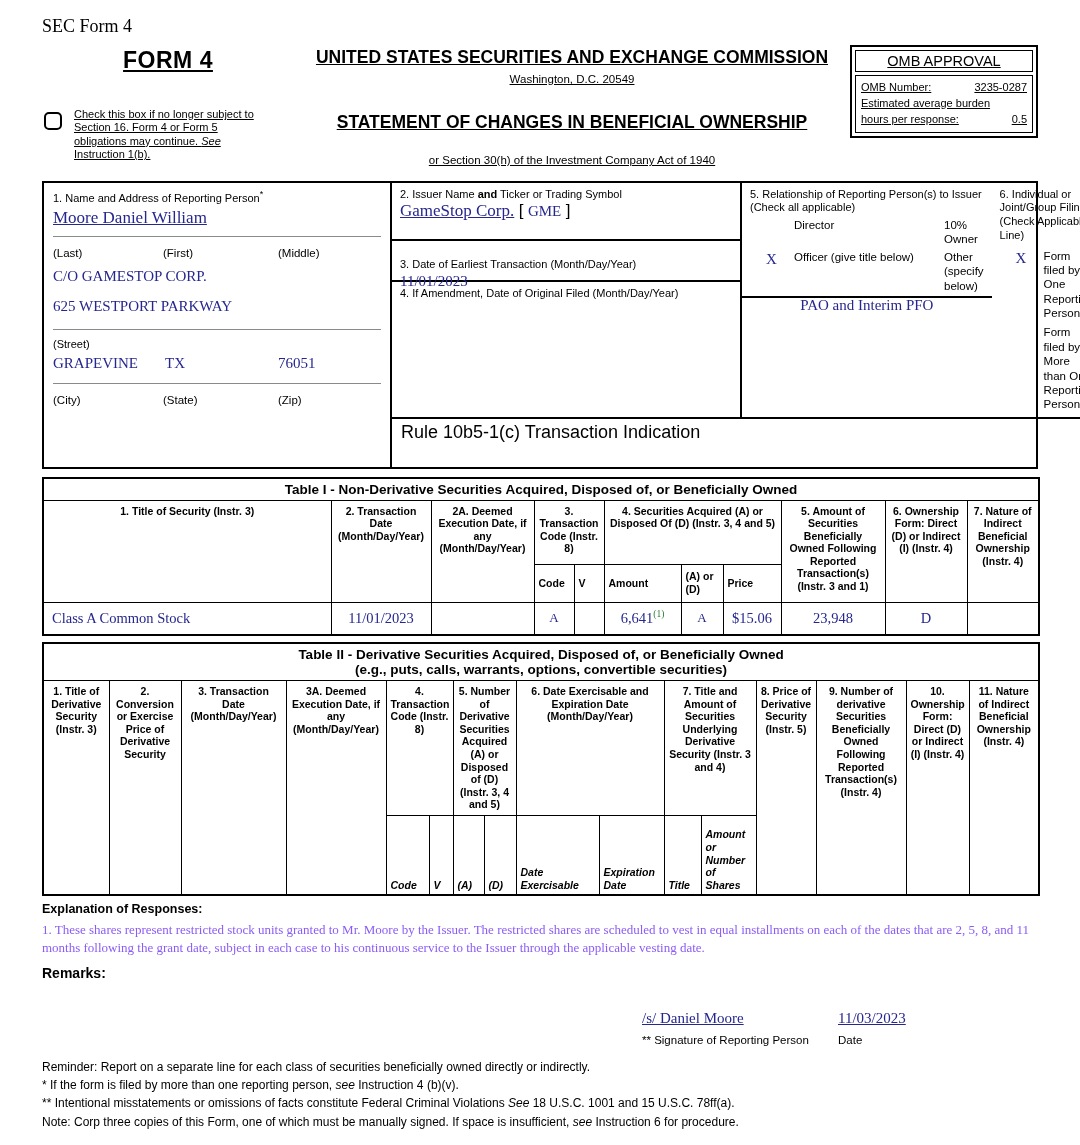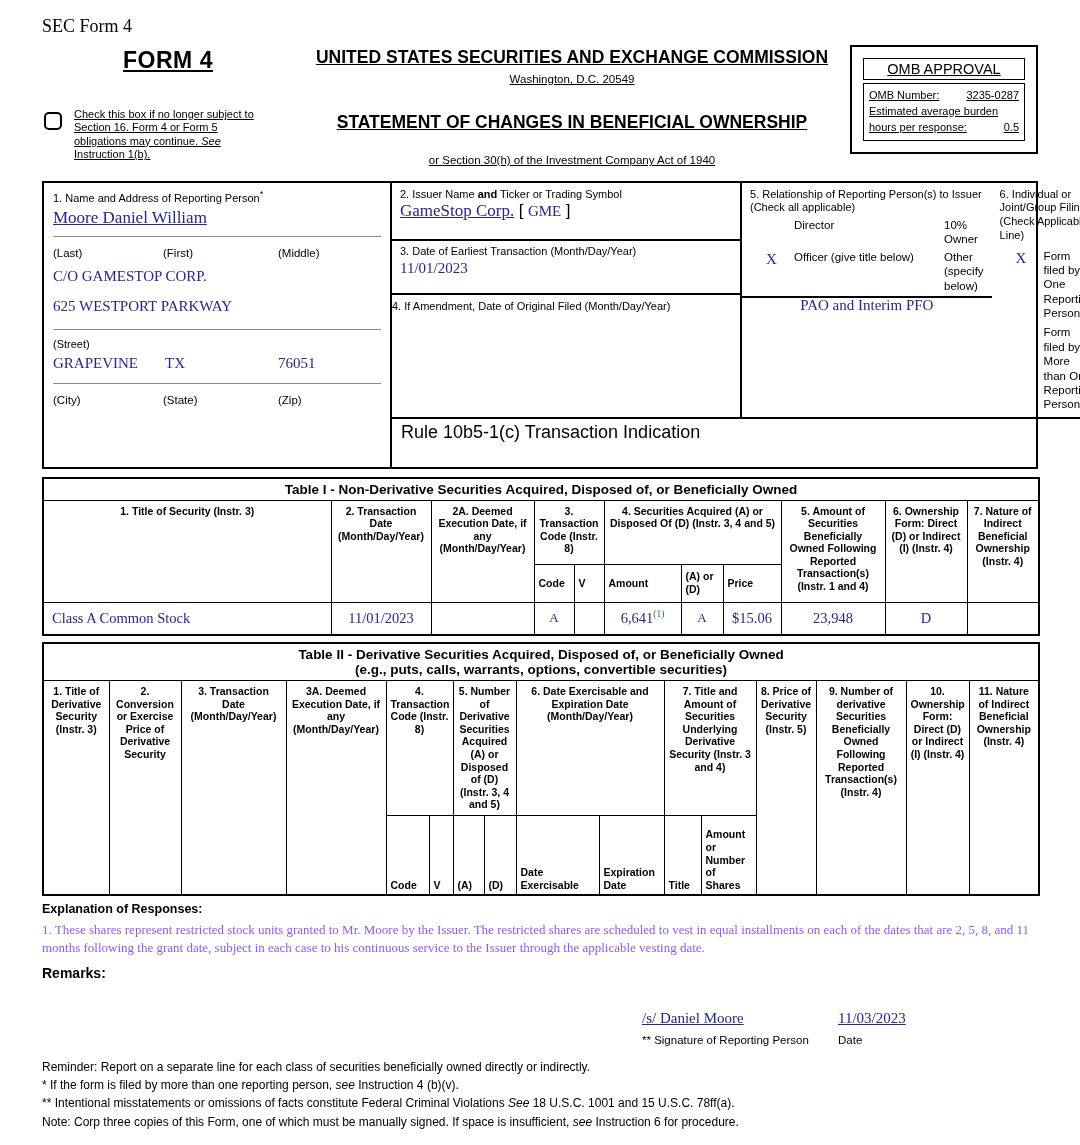--- a/index.html
+++ b/index.html
@@ -22,39 +22,39 @@
   .form4-title { font-size:23px; font-weight:bold; text-align:center; margin-top:6px; letter-spacing:.5px; }
   .checkbox-row { display:flex; margin-top:34px; margin-left:2px; }
   .cb-square { width:18px; height:18px; border:2px solid #000; border-radius:5px; flex:none; margin-top:4px; }
   .checkbox-note { font-size:11px; line-height:1.22; width:198px; margin-left:12px; }
   .header-center { flex:1; text-align:center; }
   .commission-title { font-size:17.5px; font-weight:bold; margin-top:6px; }
   .commission-loc { font-size:11.5px; margin-top:5px; }
   .statement-title { font-size:17.5px; font-weight:bold; margin-top:27px; }
   .filed-pursuant { font-size:11.5px; margin-top:20px; line-height:1.35; }
   .header-right { width:188px; flex:none; }
-  .omb-box { border:2px solid #000; padding:11px; margin-top:4px; }
+  .omb-box { border:2px solid #000; padding:3px; margin-top:4px; }
   .omb-title { border:1px solid #000; text-align:center; font-size:14.5px; padding:2px 0; }
   .omb-body { border:1px solid #000; margin-top:3px; font-size:11px; padding:4px 5px; line-height:1.45; }
   .omb-line { display:flex; justify-content:space-between; }
 
   
   .main-box { border:2px solid #000; display:flex; margin-top:12px; height:288px; width:996px; }
   .col-left { width:348px; flex:none; border-right:2px solid #000; padding:6px 9px 0 9px; }
   .sec-label { font-size:11px; line-height:1.25; }
   .rp-name { font-size:17px; margin-top:3px; display:inline-block; }
   .divider { border-top:1px solid #8a8a8a; }
   .lfm-grid { display:grid; grid-template-columns:110px 115px 1fr; font-size:11.5px; }
   .addr-line { font-size:15px; margin-top:9px; }
   .col-rest { flex:1; display:flex; flex-direction:column; }
   .col-rest-top { flex:1; display:flex; }
   .col-mid { width:350px; flex:none; border-right:2px solid #000; display:flex; flex-direction:column; }
   .sec2 { height:58px; border-bottom:2px solid #000; padding:5px 8px; }
-  .sec3 { height:54px; border-bottom:2px solid #000; padding:4px 8px; }
-  .sec4 { flex:1; padding:5px 0; }
+  .sec3 { height:41px; border-bottom:2px solid #000; padding:17px 8px; }
+  .sec4 { flex:1; padding:5px 8px; }
   .issuer-name { font-size:17px; }
   .ticker-bracket { font-size:17px; }
   .ticker { font-size:15px; }
   .date-value { font-size:15px; margin-top:2px; }
   .col-right { flex:1; display:flex; flex-direction:row;border-radius:32px; }
   .sec5 { height:115px; border-bottom:2px solid #000; padding:5px 8px; }
   .sec6 { flex:1; padding:5px 8px; }
   .opt-row { display:flex; font-size:11.5px; margin-left:16px; margin-top:3px; line-height:1.25; }
   .opt-x { width:28px; flex:none; font-family:"Liberation Serif",serif; font-size:15px; }
   .opt-c1 { width:150px; flex:none; }
@@ -71,21 +71,21 @@
   .t1 { margin-top:8px; }
   .t2 { margin-top:6px; }
   th, td { border:1px solid #000; }
   .tbl-title { font-size:13.5px; font-weight:bold; text-align:center; padding:3px 2px;border-radius:6px; }
   th.h { font-size:10.5px; font-weight:bold; text-align:center; vertical-align:top; padding:4px 4px; line-height:1.2; }
   th.sub { font-size:10.5px; font-weight:bold; text-align:left; vertical-align:middle; padding:3px 4px; line-height:1.2; }
   .t2 th.sub { vertical-align:bottom; }
   .t1 .hrow th { height:64px; }
   .t1 .srow th { height:38px; }
   .t2 .hrow th { height:132px; }
-  .t2 .srow th { height:80px; }
+  .t2 .srow th { height:80px;font-style:italic; }
   .t1 .data td { font-family:"Liberation Serif",serif; color:#26268F; font-size:14.5px; text-align:center; height:33px; }
   .t1 .data td.first { text-align:left; padding-left:8px; }
   sup.fn { color:#2E7D32; font-size:9.5px; }
   sup.star { font-size:9px; }
 
   
   .expl-label { font-size:12.5px; font-weight:bold; margin-top:6px; }
   .footnote { font-family:"Liberation Serif",serif; color:#8b5cf6; font-size:13px; line-height:1.35; margin-top:5px; width:996px; }
   .remarks-label { font-size:14px; font-weight:bold; margin-top:8px; }
   .sig-block { display:flex; margin-left:600px; margin-top:28px; }
@@ -237,21 +237,21 @@
     <tbody>
         <tr>
           <td class="tbl-title" colspan="11">Table I - Non-Derivative Securities Acquired, Disposed of, or Beneficially Owned</td>
         </tr>
     <tr class="hrow">
       <th class="h" rowspan="2">1. Title of Security (Instr. 3)</th>
       <th class="h" rowspan="2">2. Transaction Date (Month/Day/Year)</th>
       <th class="h" rowspan="2">2A. Deemed Execution Date, if any (Month/Day/Year)</th>
       <th class="h" colspan="2">3. Transaction Code (Instr. 8)</th>
       <th class="h" colspan="3">4. Securities Acquired (A) or Disposed Of (D) (Instr. 3, 4 and 5)</th>
-      <th class="h" rowspan="2">5. Amount of Securities Beneficially Owned Following Reported Transaction(s) (Instr. 1 and 4)</th>
+      <th class="h" rowspan="2">5. Amount of Securities Beneficially Owned Following Reported Transaction(s) (Instr. 3 and 1)</th>
       <th class="h" rowspan="2">6. Ownership Form: Direct (D) or Indirect (I) (Instr. 4)</th>
       <th class="h" rowspan="2">7. Nature of Indirect Beneficial Ownership (Instr. 4)</th>
     </tr>
     <tr class="srow">
       <th class="sub">Code</th>
       <th class="sub">V</th>
       <th class="sub">Amount</th>
       <th class="sub">(A) or (D)</th>
       <th class="sub">Price</th>
     </tr>

